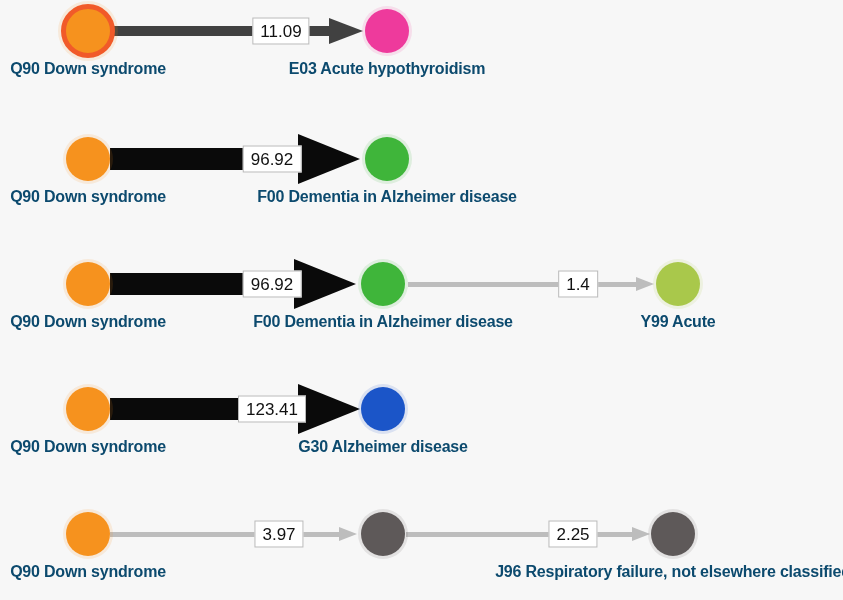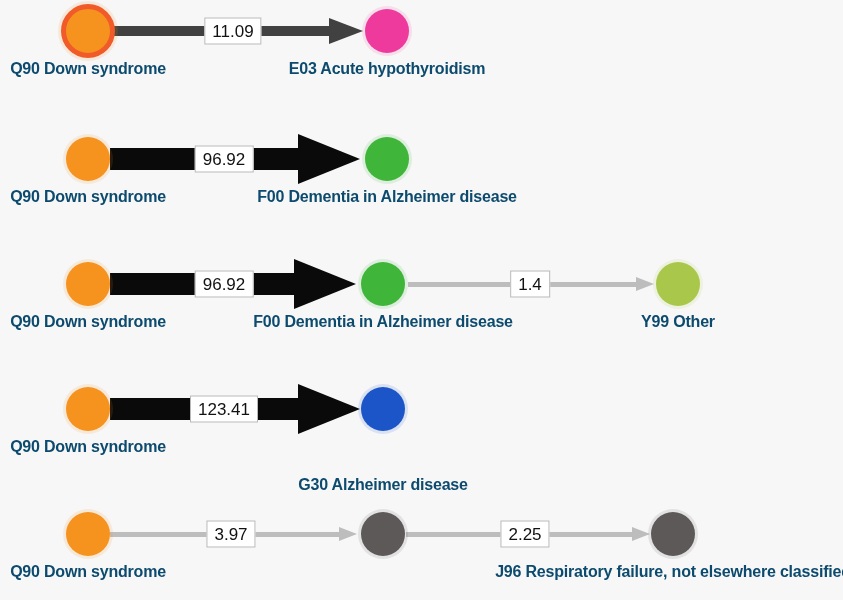--- a/index.html
+++ b/index.html
@@ -4,21 +4,21 @@
 <style>
   html,body{margin:0;padding:0}
   body{background:#f7f7f7;font-family:"Liberation Sans",sans-serif}
   .stage{position:relative;width:843px;height:600px;background:#f7f7f7;overflow:hidden}
   .edge-body{position:absolute}
   .edge-head{position:absolute;width:0;height:0}
   .edge-label{
     position:absolute;transform:translate(-50%,-50%);
     background:#ffffff;border:1px solid #b9b9b9;
     padding:2px 7px;font-size:17px;line-height:21px;color:#111111;
-    white-space:nowrap;z-index:3;
+    white-space:nowrap;z-index:3;margin-left:48px;
   }
   .node{position:absolute;border-radius:50%;z-index:4;box-sizing:content-box}
   .node-label{
     position:absolute;transform:translateX(-50%);
     font-size:16px;font-weight:700;letter-spacing:-0.2px;color:#0c4a6e;
     white-space:nowrap;z-index:5;
   }
 </style>
 </head>
 <body>
@@ -42,28 +42,28 @@
     <div class="edge-head" style="left: 294px; top: 259px; border-left: 62px solid rgb(10, 10, 10); border-top: 25px solid transparent; border-bottom: 25px solid transparent;"></div>
     <div class="edge-label" style="left: 224px; top: 284px;">96.92</div>
     <div class="edge-body" style="left: 408px; top: 281.5px; width: 230px; height: 5px; background: rgb(189, 189, 189);"></div>
     <div class="edge-head" style="left: 636px; top: 277px; border-left: 18px solid rgb(189, 189, 189); border-top: 7px solid transparent; border-bottom: 7px solid transparent;"></div>
     <div class="edge-label" style="left: 530px; top: 284px;">1.4</div>
     <div class="node" style="left: 66px; top: 262px; width: 44px; height: 44px; background: rgb(246, 146, 30); box-shadow: rgba(246, 146, 30, 0.133) 0px 0px 0px 3px;"></div>
     <div class="node-label" style="left: 88px; top: 313px;">Q90 Down syndrome</div>
     <div class="node" style="left: 361px; top: 262px; width: 44px; height: 44px; background: rgb(63, 181, 58); box-shadow: rgba(63, 181, 58, 0.133) 0px 0px 0px 3px;"></div>
     <div class="node-label" style="left: 383px; top: 313px;">F00 Dementia in Alzheimer disease</div>
     <div class="node" style="left: 656px; top: 262px; width: 44px; height: 44px; background: rgb(169, 200, 75); box-shadow: rgba(169, 200, 75, 0.133) 0px 0px 0px 3px;"></div>
-    <div class="node-label" style="left: 678px; top: 313px;">Y99 Other</div>
+    <div class="node-label" style="left: 678px; top: 313px;">Y99 Acute</div>
     <div class="edge-body" style="left: 110px; top: 398px; width: 190px; height: 22px; background: rgb(10, 10, 10);"></div>
     <div class="edge-head" style="left: 298px; top: 384px; border-left: 62px solid rgb(10, 10, 10); border-top: 25px solid transparent; border-bottom: 25px solid transparent;"></div>
     <div class="edge-label" style="left: 224px; top: 409px;">123.41</div>
     <div class="node" style="left: 66px; top: 387px; width: 44px; height: 44px; background: rgb(246, 146, 30); box-shadow: rgba(246, 146, 30, 0.133) 0px 0px 0px 3px;"></div>
     <div class="node-label" style="left: 88px; top: 438px;">Q90 Down syndrome</div>
     <div class="node" style="left: 361px; top: 387px; width: 44px; height: 44px; background: rgb(27, 85, 200); box-shadow: rgba(27, 85, 200, 0.133) 0px 0px 0px 3px;"></div>
-    <div class="node-label" style="left: 383px; top: 438px; margin-top: 38px;">G30 Alzheimer disease</div>
+    <div class="node-label" style="left: 383px; top: 438px;">G30 Alzheimer disease</div>
     <div class="edge-body" style="left: 110px; top: 531.5px; width: 231px; height: 5px; background: rgb(189, 189, 189);"></div>
     <div class="edge-head" style="left: 339px; top: 527px; border-left: 18px solid rgb(189, 189, 189); border-top: 7px solid transparent; border-bottom: 7px solid transparent;"></div>
     <div class="edge-label" style="left: 231px; top: 534px;">3.97</div>
     <div class="edge-body" style="left: 406px; top: 531.5px; width: 228px; height: 5px; background: rgb(189, 189, 189);"></div>
     <div class="edge-head" style="left: 632px; top: 527px; border-left: 18px solid rgb(189, 189, 189); border-top: 7px solid transparent; border-bottom: 7px solid transparent;"></div>
     <div class="edge-label" style="left: 525px; top: 534px;">2.25</div>
     <div class="node" style="left: 66px; top: 512px; width: 44px; height: 44px; background: rgb(246, 146, 30); box-shadow: rgba(246, 146, 30, 0.133) 0px 0px 0px 3px;"></div>
     <div class="node-label" style="left: 88px; top: 563px;">Q90 Down syndrome</div>
     <div class="node" style="left: 361px; top: 512px; width: 44px; height: 44px; background: rgb(94, 89, 89); box-shadow: rgba(94, 89, 89, 0.133) 0px 0px 0px 3px;"></div>
     <div class="node" style="left: 651px; top: 512px; width: 44px; height: 44px; background: rgb(94, 89, 89); box-shadow: rgba(94, 89, 89, 0.133) 0px 0px 0px 3px;"></div>

